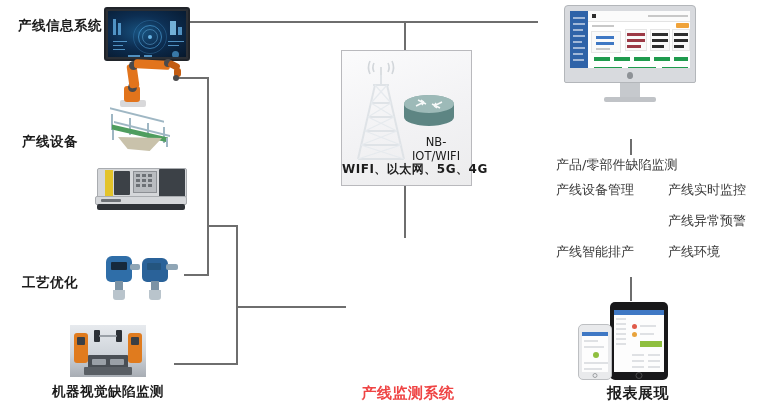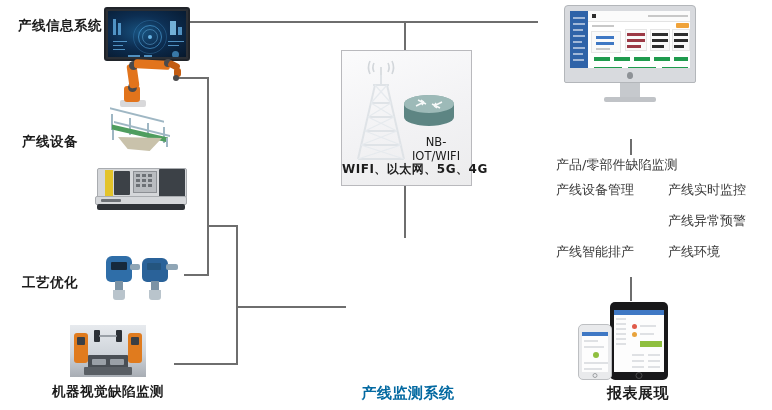--- a/index.html
+++ b/index.html
@@ -20,21 +20,21 @@
   
   .label {
     font-weight: bold;
     color: #1c1c1c;
     white-space: nowrap;
     letter-spacing: 0.5px;
     text-align: center;
   }
   .cat-label { font-size: 13.5px; }
   .cap-label { font-size: 13.5px; text-align: center; }
-  .section-title { font-size: 15px; font-weight: bold; text-align: center; color: #0369a1; }
+  .section-title { font-size: 15px; font-weight: bold; text-align: center; color: #ef4444; }
   .feature-line {
     font-size: 13px; color: #3a3a3a; white-space: nowrap;
     font-weight: normal;
   }
 
   
   .line-h { background: #6e6e6e; height: 2px; }
   .line-v { background: #6e6e6e; width: 2px; }
 
   

